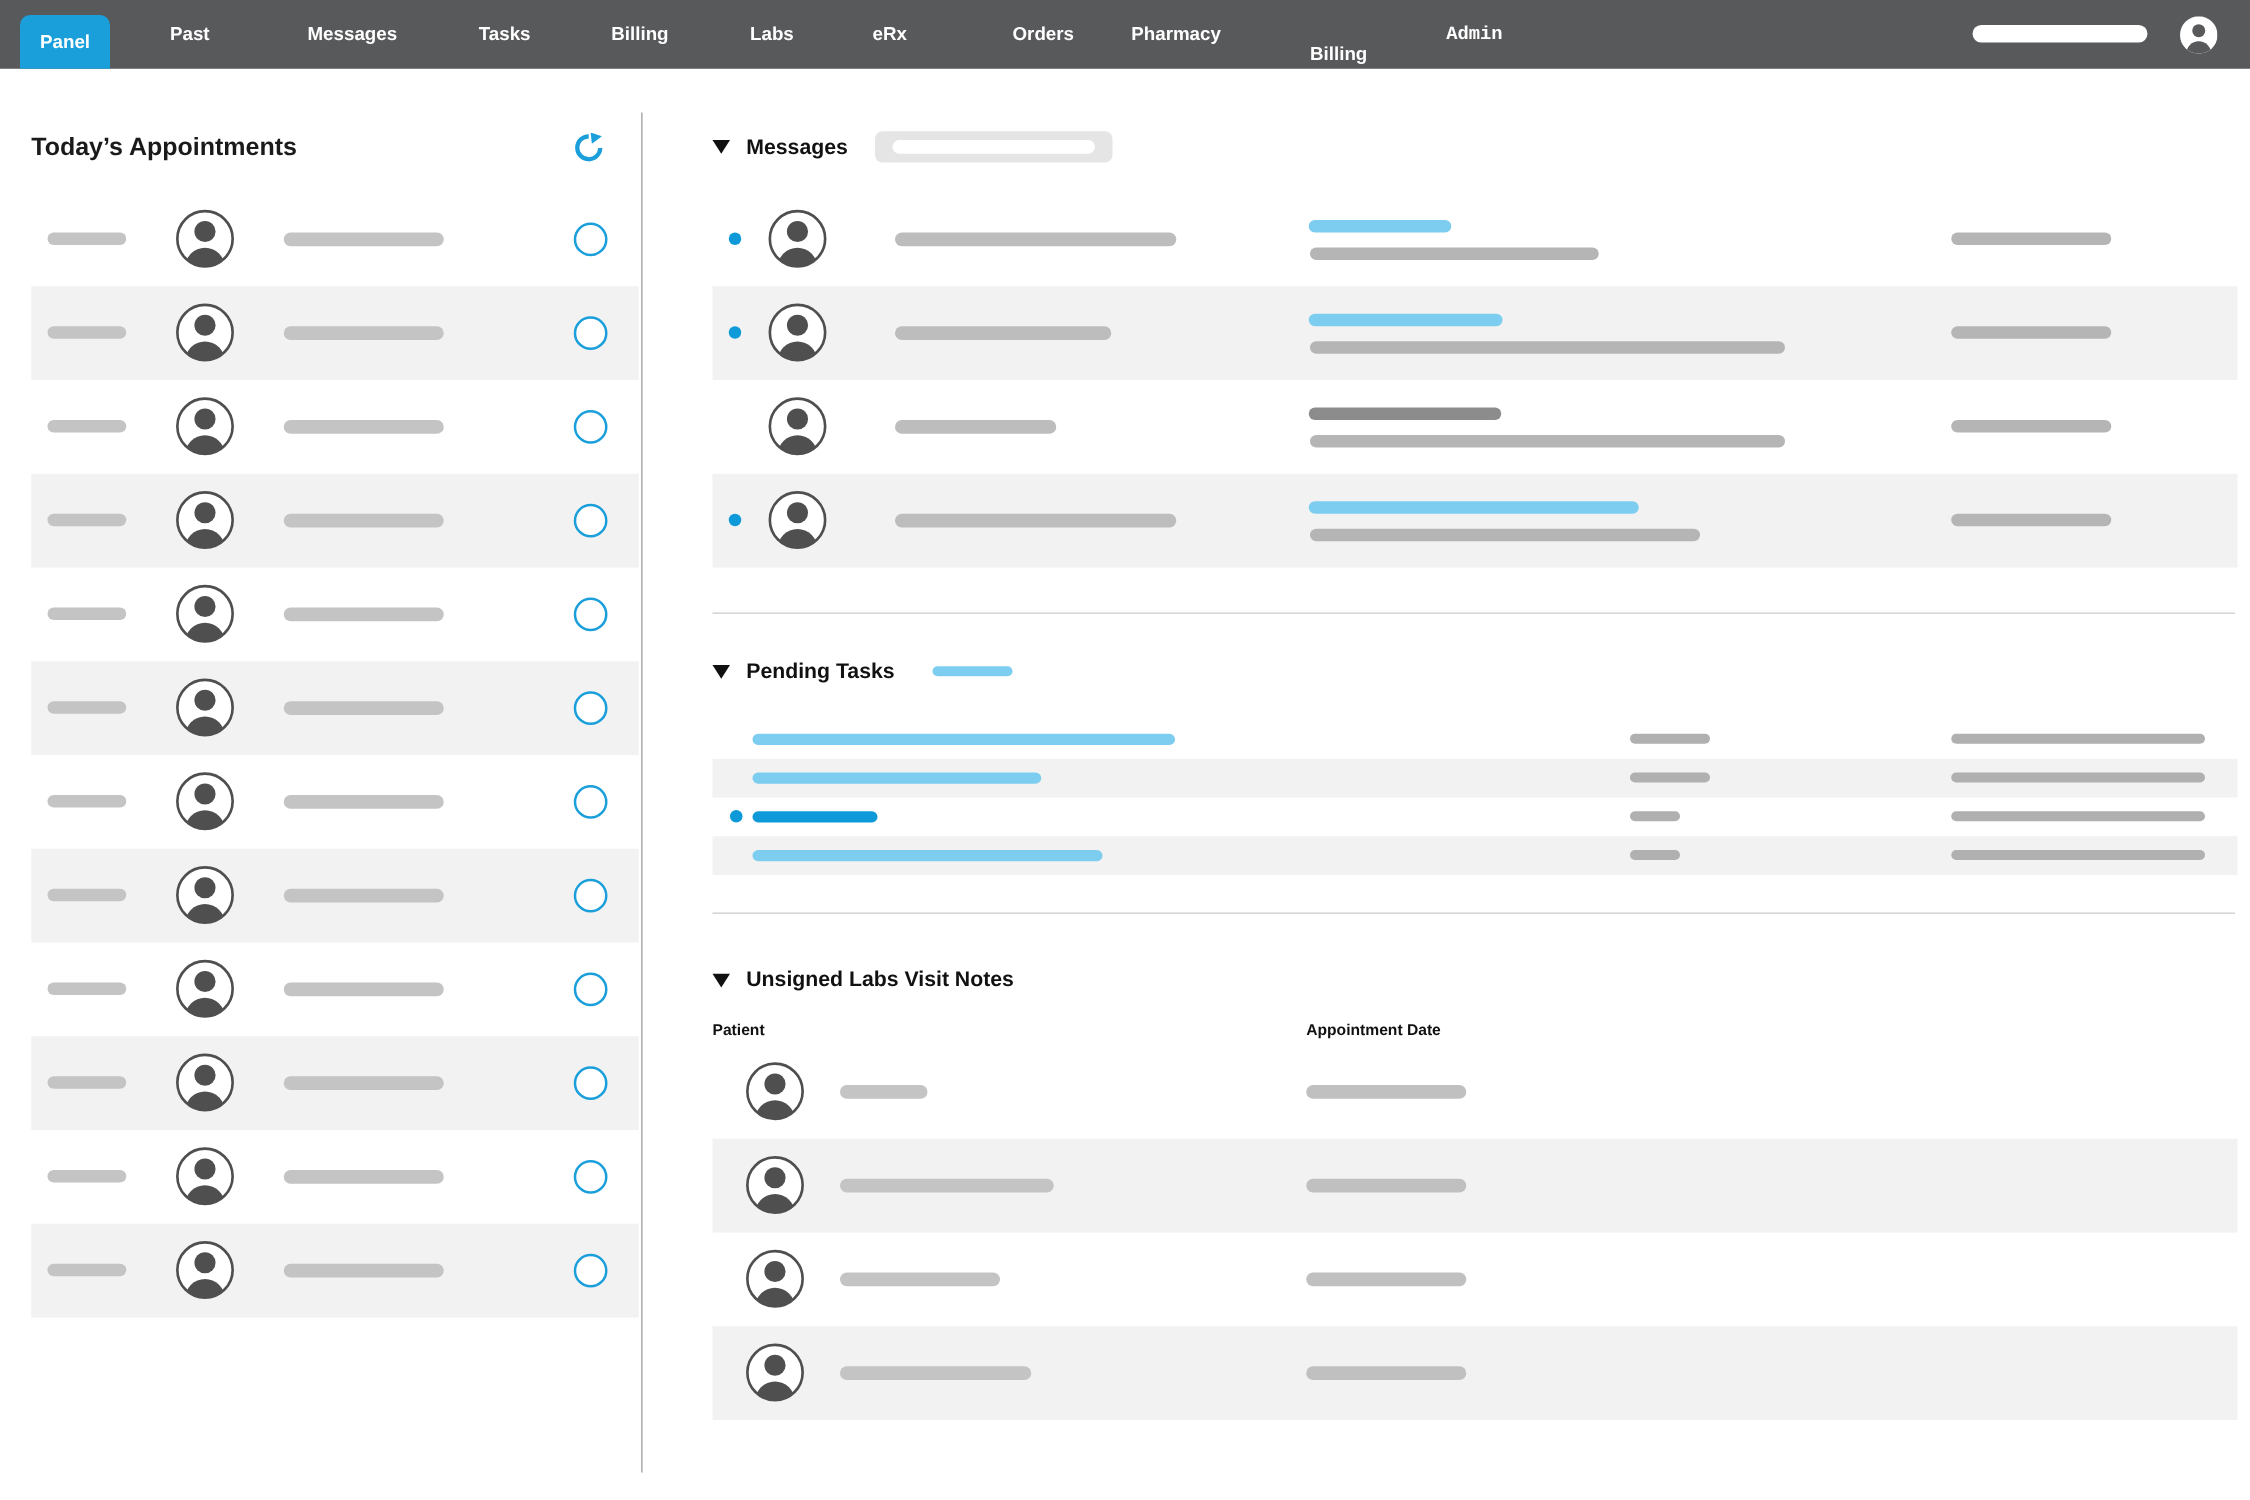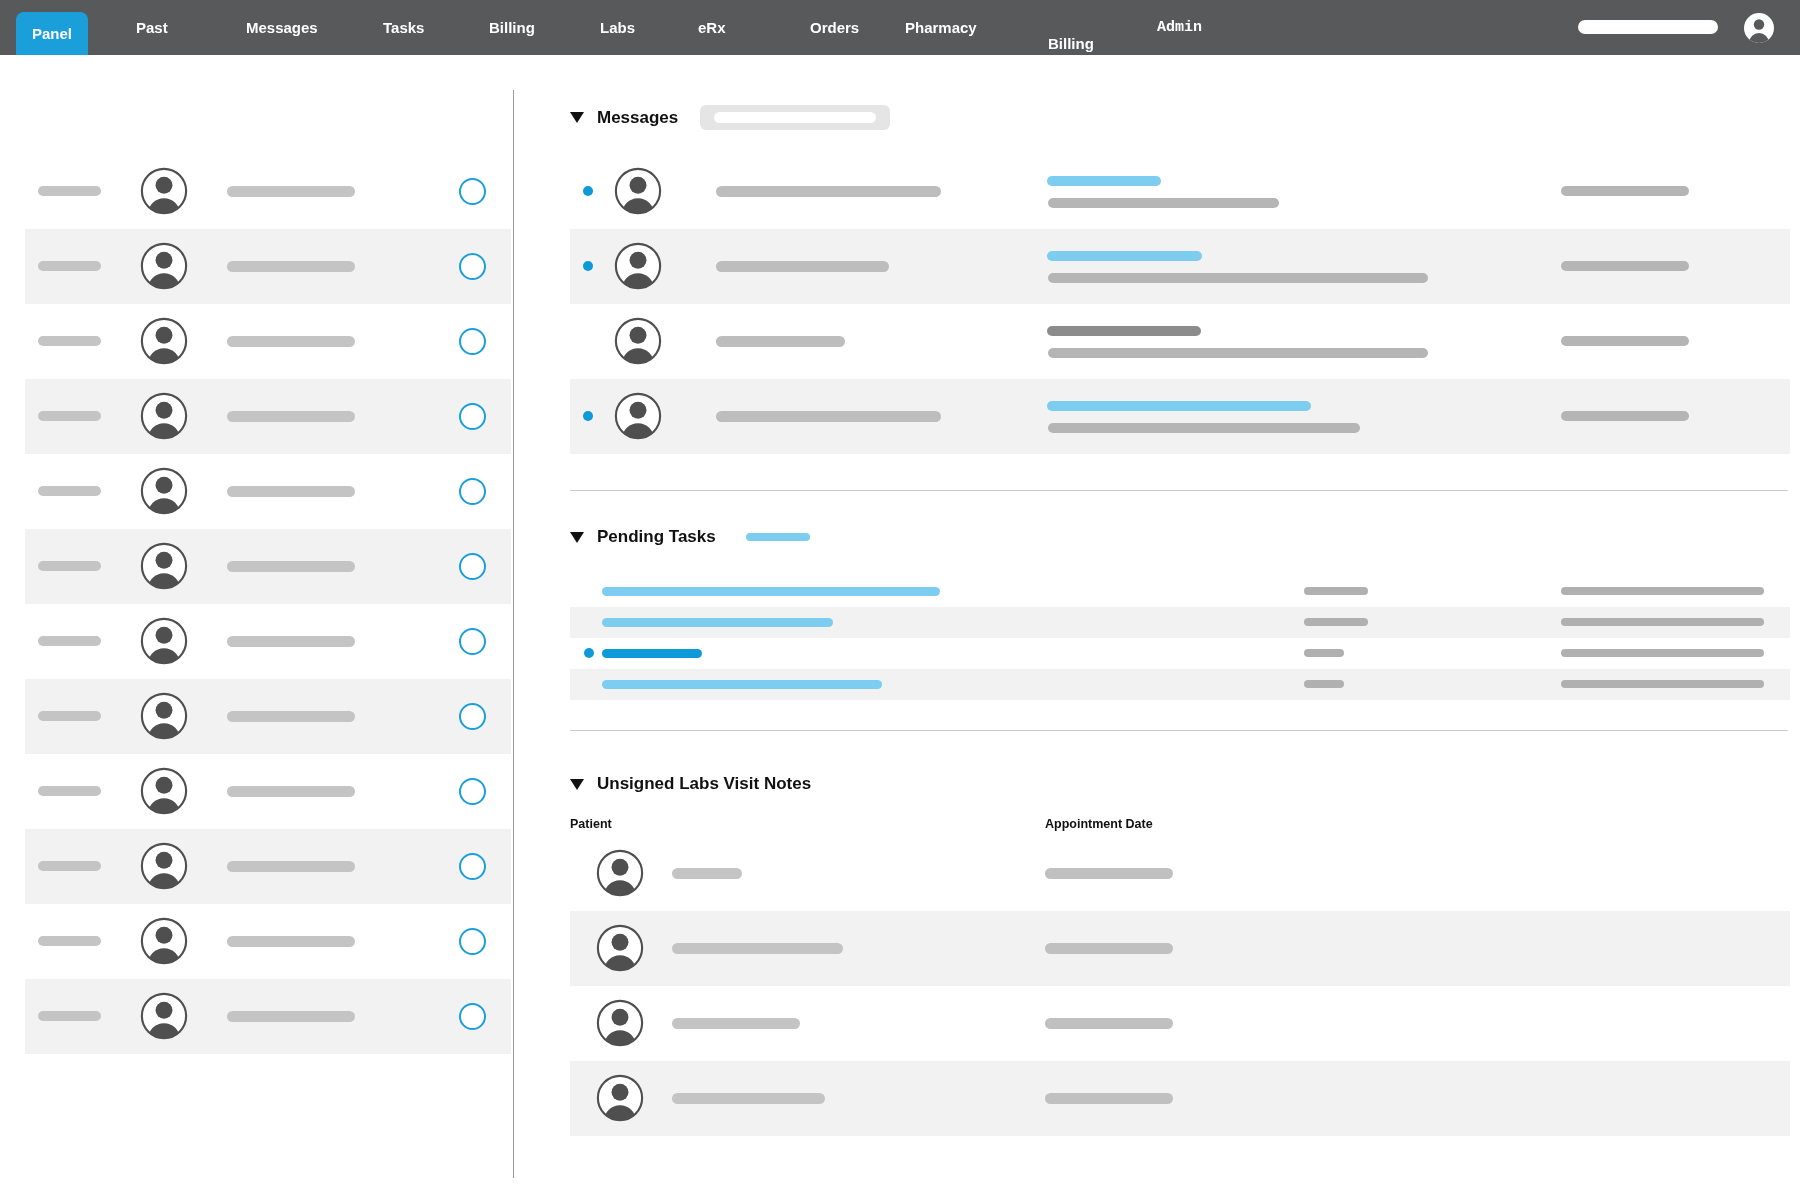--- a/index.html
+++ b/index.html
@@ -99,20 +99,29 @@
         <g clip-path="url(#avclipS)" fill="#58595b">
           <circle cx="15" cy="11.5" r="5.2"></circle>
           <circle cx="15" cy="30" r="10"></circle>
         </g>
       </svg>
     </div>
   </header>
 
 
   <aside class="left">
+    <div class="left-head">
+      <h2>Today’s Appointments</h2>
+      <span class="refresh">
+        <svg width="24" height="24" viewBox="0 0 24 24">
+          <path d="M12 3 A 9.2 9.2 0 1 0 21.2 12.4" fill="none" stroke="#1b9fdb" stroke-width="3.4" stroke-linecap="butt"></path>
+          <polygon points="13.5,0 22.5,3 14.5,9" fill="#1b9fdb"></polygon>
+        </svg>
+      </span>
+    </div>
     <div id="apptList">
         <div class="appt-row">
           <div class="pill" style="left: 13px; top: 32px; width: 63px; height: 10px; background: rgb(196, 196, 196);"></div>
           <div class="avatar" style="left: 114px; top: 12px; width: 50px; height: 50px;"><svg width="50" height="50" viewBox="0 0 52 52">
               <circle cx="26" cy="26" r="23" fill="#fff" stroke="#4f4f4f" stroke-width="2.2"></circle>
               <g clip-path="url(#avclip)" fill="#4f4f4f">
                 <circle cx="26" cy="20" r="8.8"></circle>
                 <circle cx="26" cy="50" r="16.5"></circle>
               </g>
             </svg></div>

